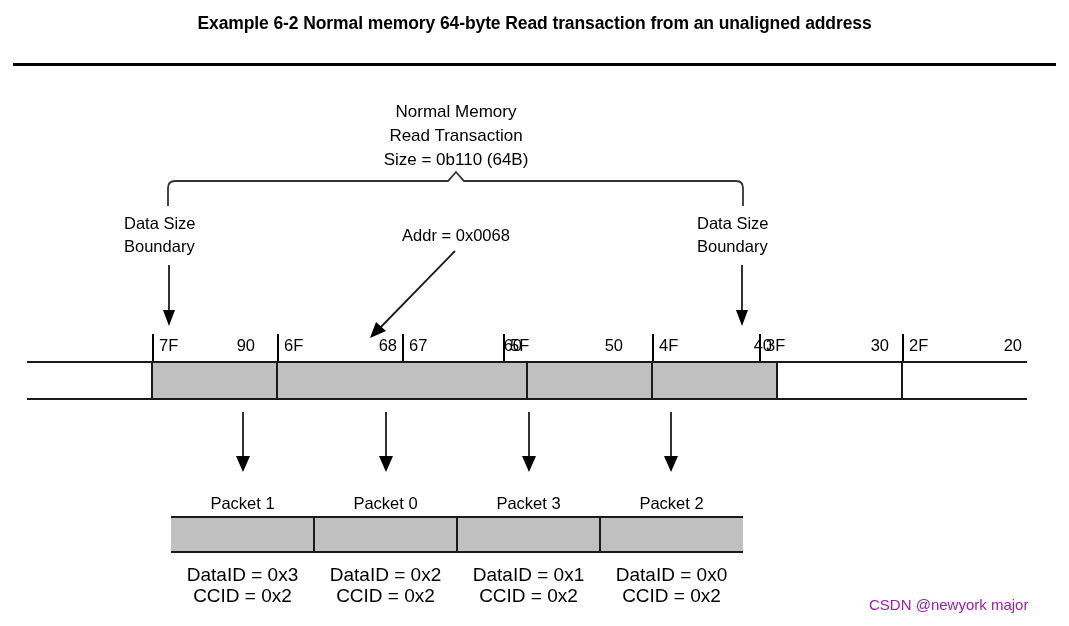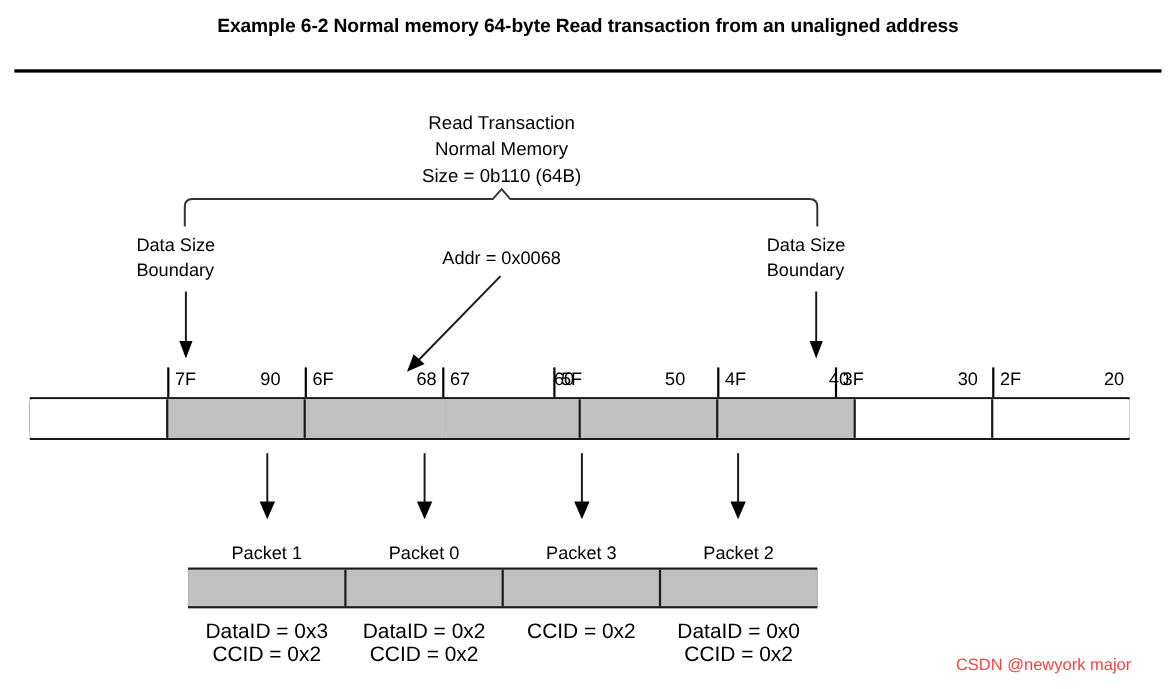--- a/index.html
+++ b/index.html
@@ -161,35 +161,35 @@
     text-align: center;
     font-size: 19px;
     line-height: 21px;
     white-space: nowrap;
   }
 
   
   #watermark {
     left: 869px; top: 596px;
     font-size: 15px;
-    color: #ef4444;
+    color: #a21caf;
     white-space: nowrap;
   }
 </style>
 </head>
 <body>
 
 <div id="stage">
 
   <div class="abs" id="title">Example 6-2 Normal memory 64-byte Read transaction from an unaligned address</div>
   <div class="abs" id="title-rule"></div>
 
   <div class="abs" id="heading">
+    <div>Normal Memory</div>
     <div>Read Transaction</div>
-    <div>Normal Memory</div>
     <div>Size = 0b110 (64B)</div>
   </div>
 
   <svg class="abs" id="vector" viewBox="0 0 1069 626" width="1069" height="626">
 
     <path d="M 168 206 L 168 188 Q 168 181 175 181 L 448 181 L 456 172 L 464 181 L 736 181 Q 743 181 743 188 L 743 206" fill="none" stroke="#333333" stroke-width="1.8"></path>
 
     <line x1="169" y1="265" x2="169" y2="318" stroke="#1a1a1a" stroke-width="1.8"></line>
     <polygon points="169,326 163,310 175,310" fill="#000000"></polygon>
 
@@ -291,20 +291,21 @@
       <div>DataID = 0x3</div>
       <div>CCID = 0x2</div>
     </div>
     <div class="packet-label" style="left: 314px; width: 143px;">Packet 0</div>
     <div class="packet-info" style="left: 314px; width: 143px;">
       <div>DataID = 0x2</div>
       <div>CCID = 0x2</div>
     </div>
     <div class="packet-label" style="left: 457px; width: 143px;">Packet 3</div>
     <div class="packet-info" style="left: 457px; width: 143px;">
+      <div>DataID = 0x1</div>
       <div>CCID = 0x2</div>
     </div>
     <div class="packet-label" style="left: 600px; width: 143px;">Packet 2</div>
     <div class="packet-info" style="left: 600px; width: 143px;">
       <div>DataID = 0x0</div>
       <div>CCID = 0x2</div>
     </div>
   </div>
 
 </body></html>

